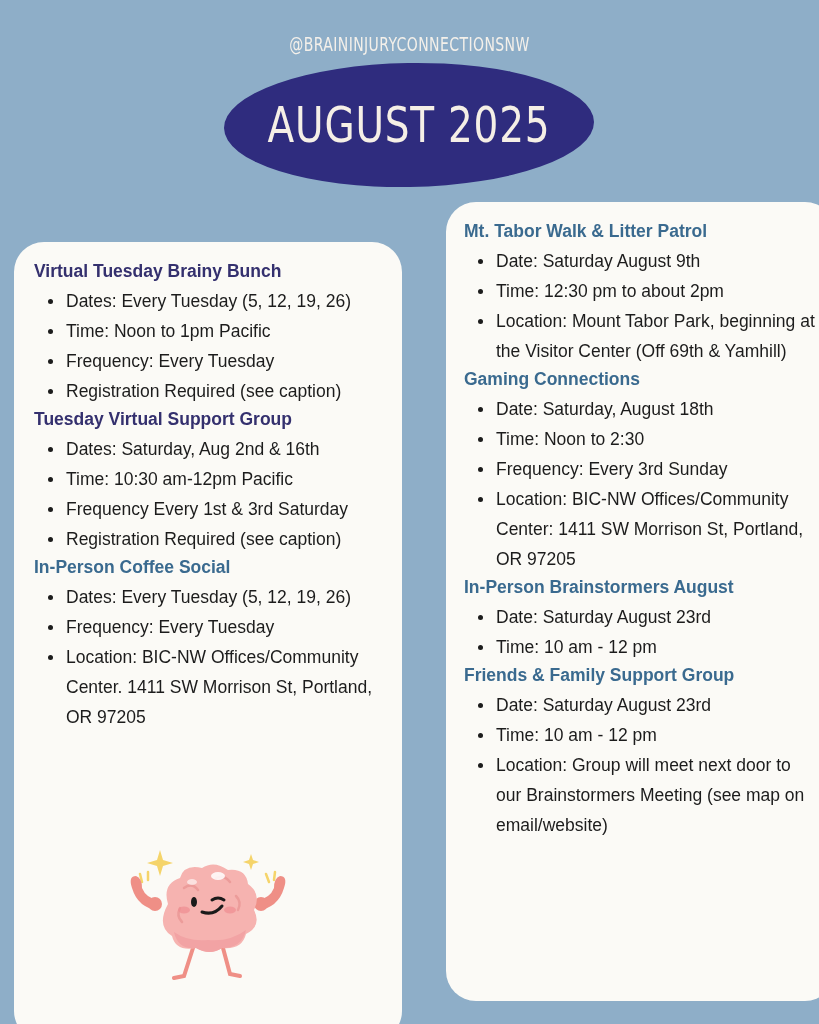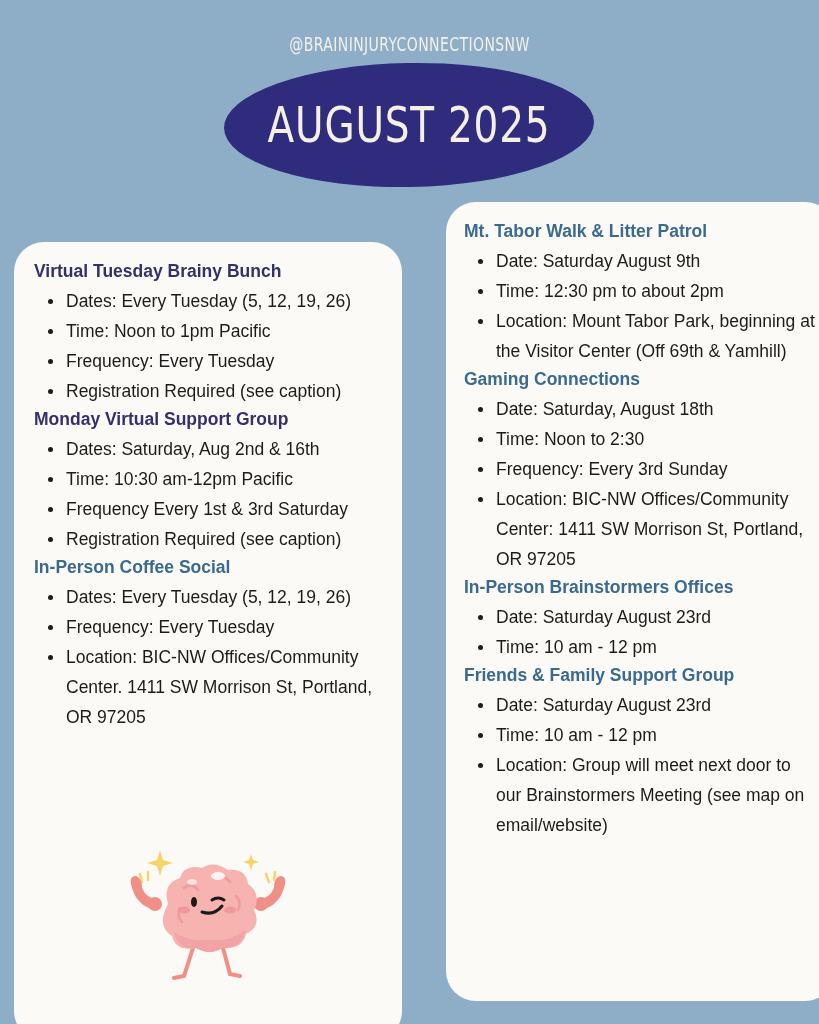--- a/index.html
+++ b/index.html
@@ -29,21 +29,21 @@
   <div>
     <h3 class="event-title t-navy">Virtual Tuesday Brainy Bunch</h3>
     <ul>
       <li>Dates: Every Tuesday (5, 12, 19, 26)</li>
       <li>Time: Noon to 1pm Pacific</li>
       <li>Frequency: Every Tuesday</li>
       <li>Registration Required (see caption)</li>
     </ul>
   </div>
   <div>
-    <h3 class="event-title t-navy">Monday Virtual Support Group</h3>
+    <h3 class="event-title t-navy">Tuesday Virtual Support Group</h3>
     <ul>
       <li>Dates: Saturday, Aug 2nd &amp; 16th</li>
       <li>Time: 10:30 am-12pm Pacific</li>
       <li>Frequency Every 1st &amp; 3rd Saturday</li>
       <li>Registration Required (see caption)</li>
     </ul>
   </div>
   <div>
     <h3 class="event-title t-blue">In-Person Coffee Social</h3>
     <ul>
@@ -94,21 +94,21 @@
   <div>
     <h3 class="event-title t-blue">Gaming Connections</h3>
     <ul>
       <li>Date: Saturday, August 18th</li>
       <li>Time: Noon to 2:30</li>
       <li>Frequency: Every 3rd Sunday</li>
       <li>Location: BIC-NW Offices/Community Center: 1411 SW Morrison St, Portland, OR 97205</li>
     </ul>
   </div>
   <div>
-    <h3 class="event-title t-blue">In-Person Brainstormers Offices</h3>
+    <h3 class="event-title t-blue">In-Person Brainstormers August</h3>
     <ul>
       <li>Date: Saturday August 23rd</li>
       <li>Time: 10 am - 12 pm</li>
     </ul>
   </div>
   <div>
     <h3 class="event-title t-blue">Friends &amp; Family Support Group</h3>
     <ul>
       <li>Date: Saturday August 23rd</li>
       <li>Time: 10 am - 12 pm</li>

